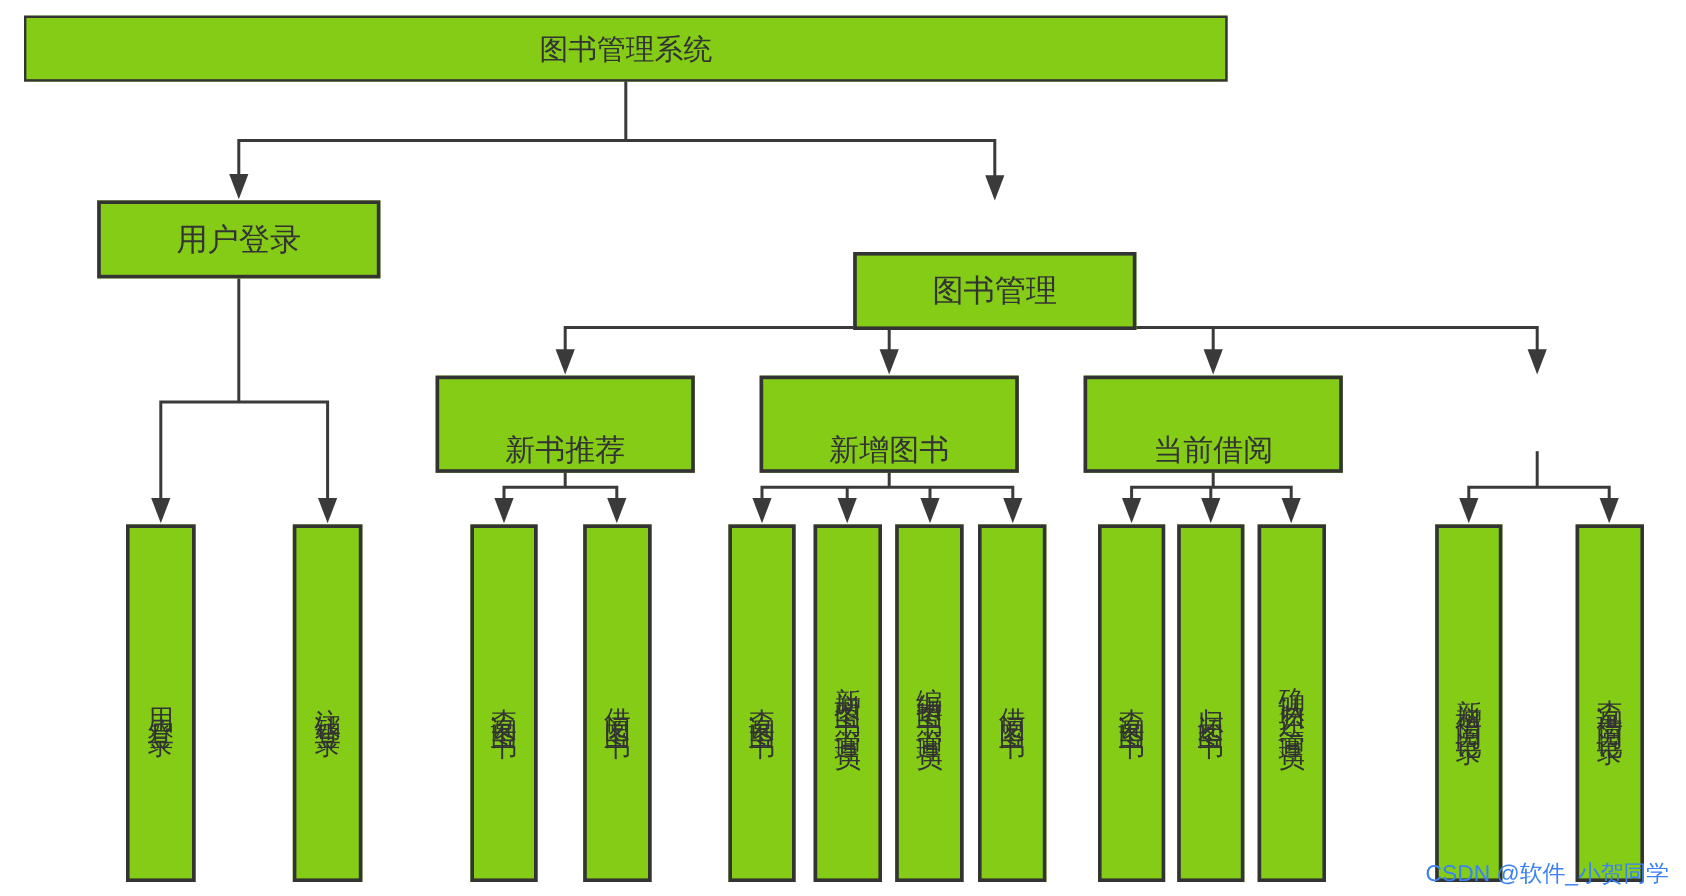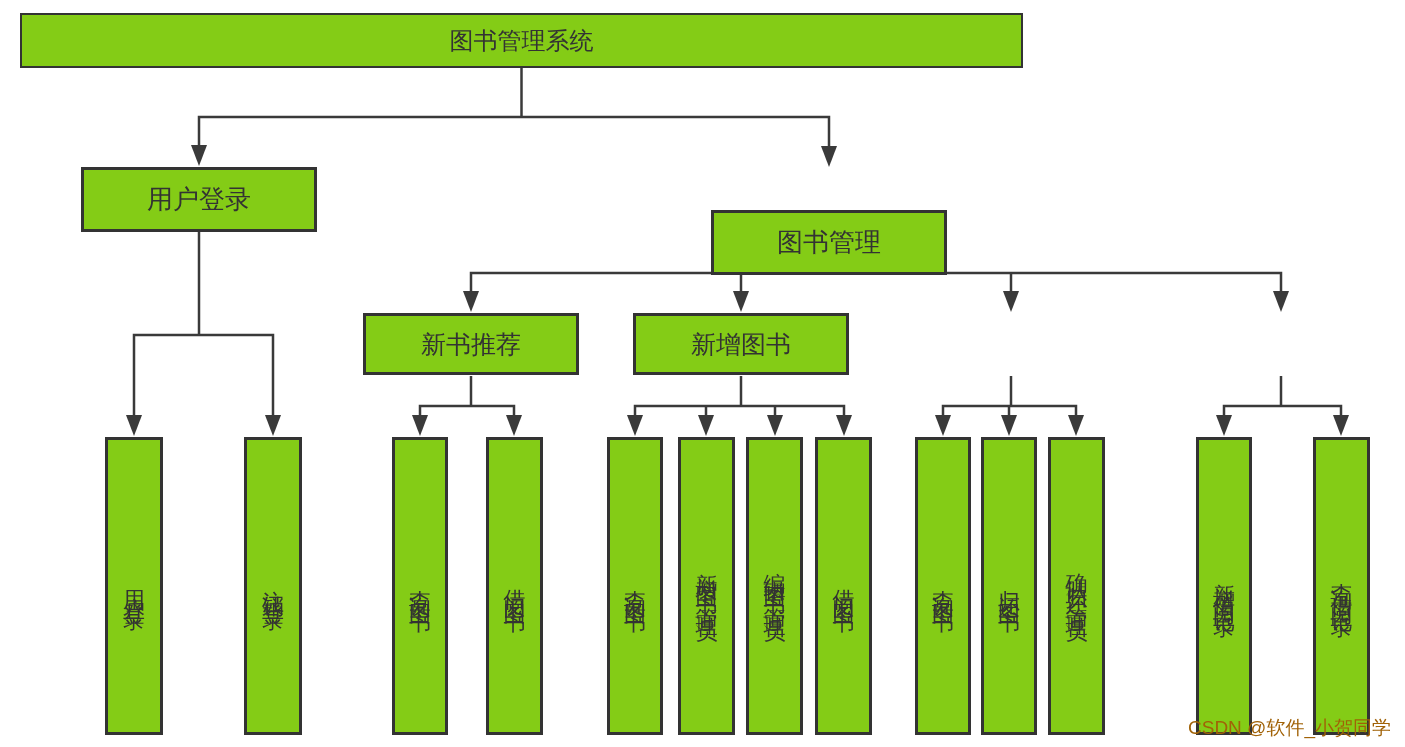--- a/index.html
+++ b/index.html
@@ -19,35 +19,35 @@
     background: #84cc16;
     border: 3px solid #333333;
     display: flex;
     align-items: center;
     justify-content: center;
     z-index: 1;
     color: #333333;
   }
   .box-root { left: 20px; top: 13px; width: 1003px; height: 55px; border-width: 2px; font-size: 24px; }
   .box-l2 { height: 65px; font-size: 26px; }
-  .box-l3 { height: 62px; font-size: 25px; }
+  .box-l3 { height: 81px; font-size: 25px; align-items: flex-end; }
   .leaf { top: 437px; height: 298px; }
   .vtext {
     writing-mode: vertical-rl;
     text-orientation: mixed;
     font-size: 22px;
     letter-spacing: 7px;
     line-height: 1;
     white-space: nowrap;
   }
   .watermark {
     position: absolute;
     left: 1188px; top: 715px;
     font-size: 19px;
-    color: #a16207;
+    color: #3b82f6;
     z-index: 2;
     white-space: nowrap;
   }
 </style>
 </head>
 <body>
 
 <div class="stage">
 
   <svg class="connectors" width="1405" height="747" viewBox="0 0 1405 747">
@@ -112,20 +112,23 @@
   <div class="box box-l2" style="left:711px; top:168px; width:236px;margin-top:42px;">
     <span>图书管理</span>
   </div>
 
   <div class="box box-l3" style="left:363px; top:313px; width:216px;">
     <span>新书推荐</span>
   </div>
   <div class="box box-l3" style="left:633px; top:313px; width:216px;">
     <span>新增图书</span>
   </div>
+  <div class="box box-l3" style="left:903px; top:313px; width:216px;">
+    <span>当前借阅</span>
+  </div>
 
   <div class="box leaf" style="left:105px; width:58px;">
     <span class="vtext">用户登录</span>
   </div>
   <div class="box leaf" style="left:244px; width:58px;">
     <span class="vtext">注销登录</span>
   </div>
 
   <div class="box leaf" style="left:392px; width:56px;">
     <span class="vtext">查询图书</span>

